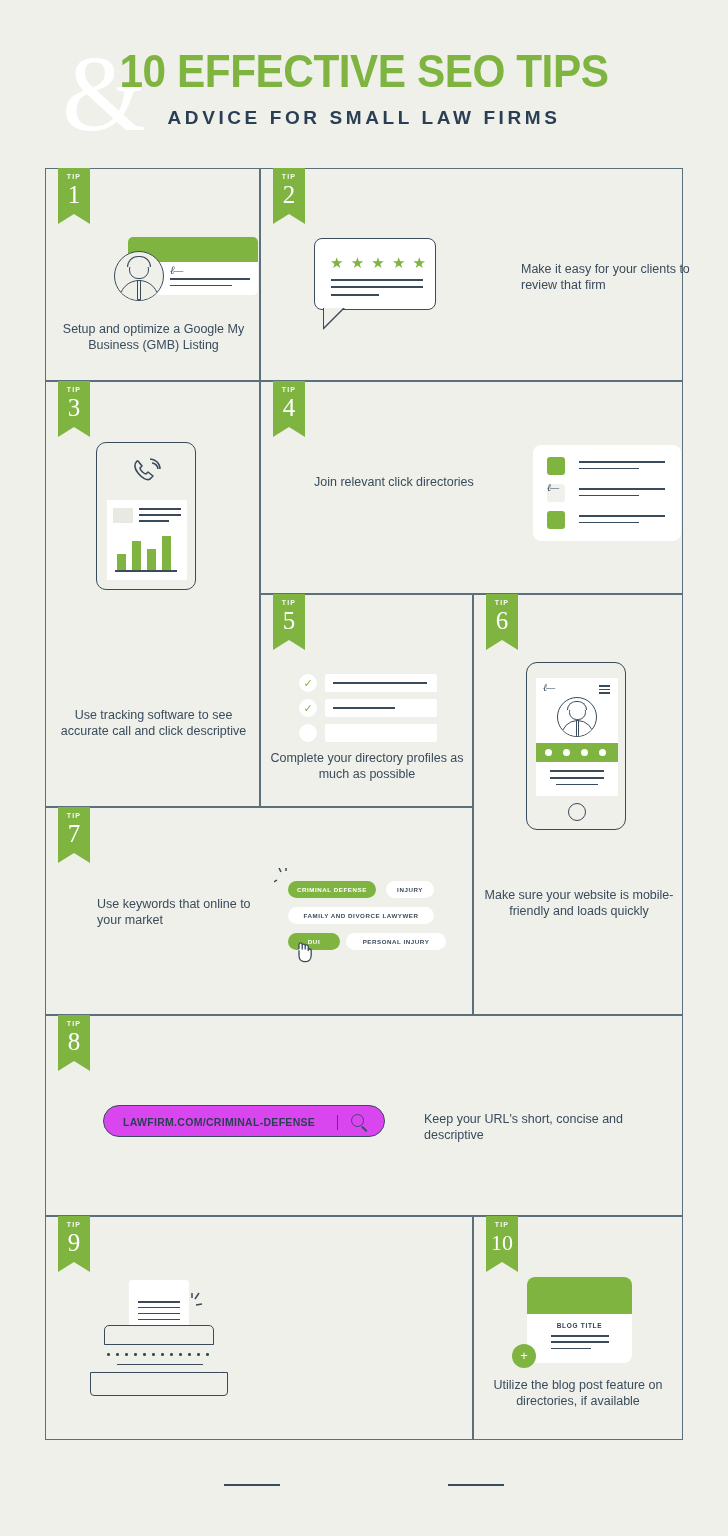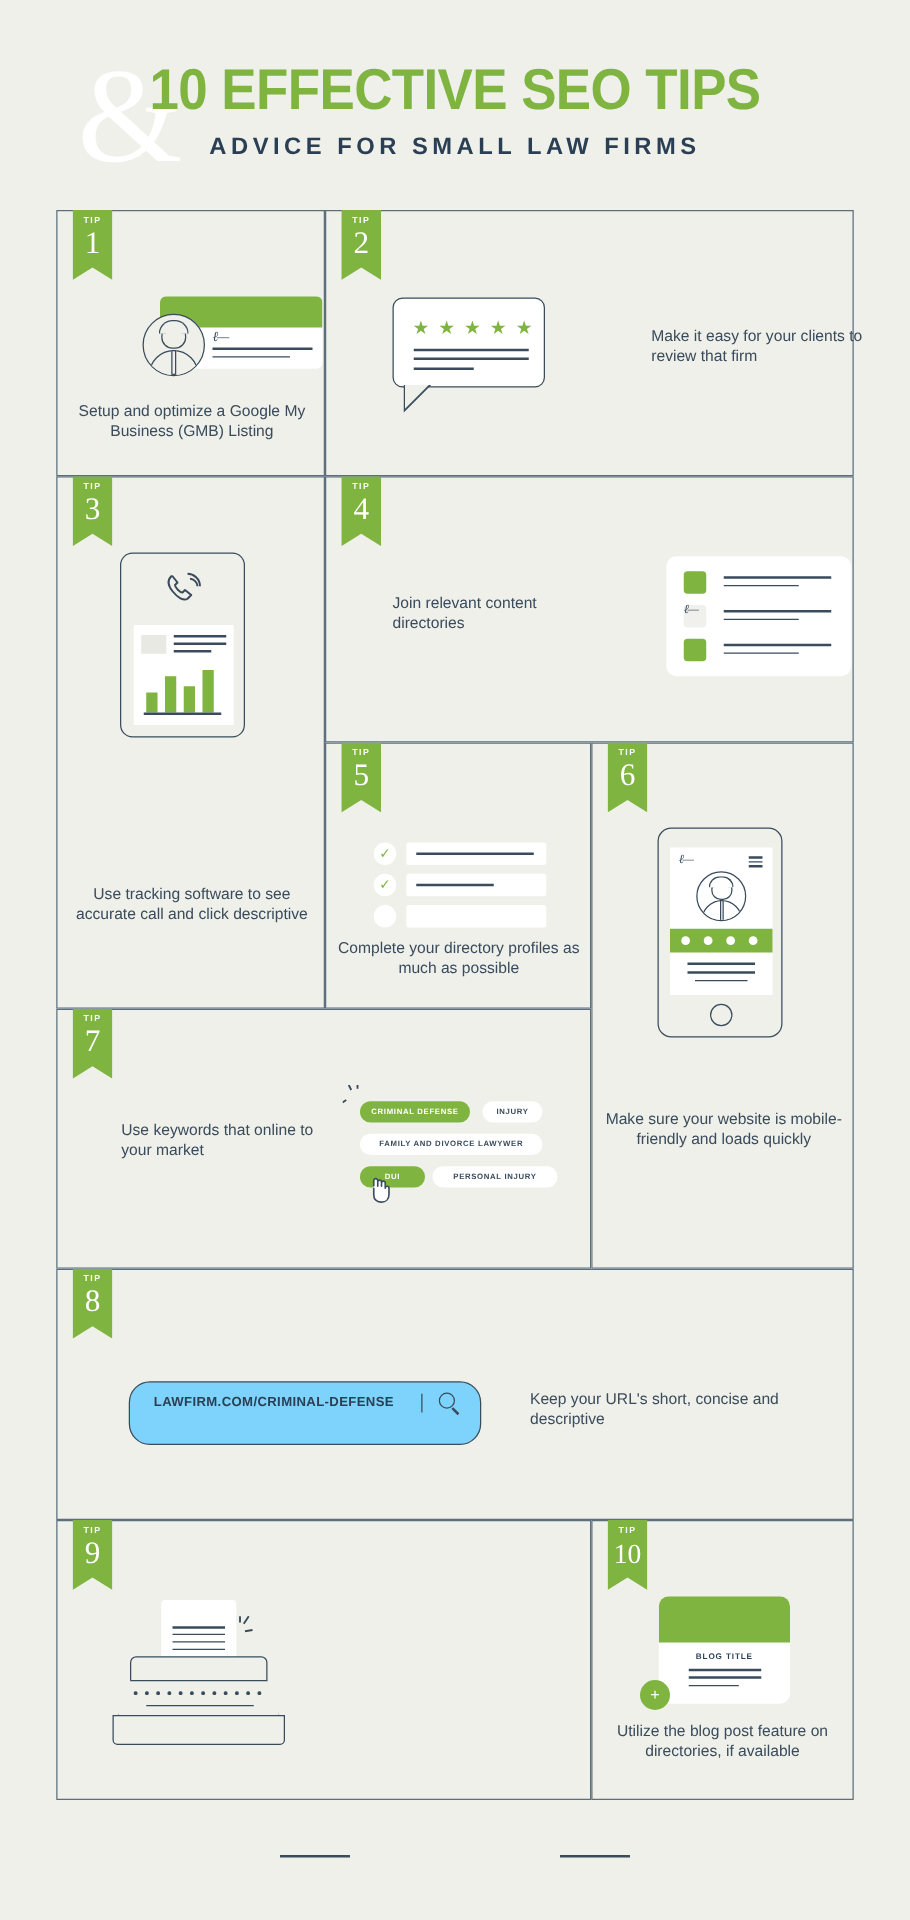--- a/index.html
+++ b/index.html
@@ -138,22 +138,22 @@
   .mob-nav { position:absolute; left:0; top:65px; width:82px; height:19px; background:#7fb441; }
   .dot { position:absolute; top:6px; width:7px; height:7px; background:#fff; border-radius:50%; }
 
   
   .tag { position:absolute; height:17px; border-radius:9px; background:#fff;
          color:#3a4b5c; font-size:6.2px; font-weight:700; letter-spacing:.55px;
          text-align:center; line-height:17px; }
   .tag.on { background:#7fb441; color:#fff; }
 
   
-  .search { position:absolute; left:57px; top:89px; width:282px; height:51px;
-            border:1.6px solid #3a4b5c; border-radius:17px; background:#7dd3fc; }
+  .search { position:absolute; left:57px; top:89px; width:282px; height:32px;
+            border:1.6px solid #3a4b5c; border-radius:17px; background:#d946ef; }
   .search-txt { position:absolute; left:19px; top:10px; font-size:10.5px;
                 font-weight:700; letter-spacing:.3px; color:#2b3f54; }
   .search-div { position:absolute; right:46px; top:9px; width:1.2px; height:15px; background:#3a4b5c; }
   .mag { position:absolute; right:20px; top:8px; width:13px; height:13px;
          border:1.5px solid #3a4b5c; border-radius:50%; }
   .mag::after { content:""; position:absolute; right:-5px; bottom:-3px; width:7px; height:1.5px;
          background:#3a4b5c; transform:rotate(45deg); }
 
   
   .tw-paper { position:absolute; left:83px; top:63px; width:60px; height:50px; background:#fff; border-radius:3px 3px 0 0;}
@@ -262,21 +262,21 @@
         </div>
       </div>
       <div class="cap ctr" style="left:8px;top:325px;width:199px;">Use tracking software to see accurate call and click descriptive</div>
     </div>
 
     <div class="cell c4">
       <div class="ribbon">
         <div class="tip-word">TIP</div>
         <div class="tip-num">4</div>
       </div>
-      <div class="cap" style="left:53px;top:92px;width:160px;">Join relevant content directories</div>
+      <div class="cap" style="left:53px;top:92px;width:160px;">Join relevant click directories</div>
       <div class="lcard">
         <div class="lsq" style="left:14px;top:12px;"></div>
         <div class="ln" style="position:absolute;left:46px;top:16px;width:86px;"></div>
         <div class="ln2" style="position:absolute;left:46px;top:23px;width:60px;"></div>
         <div class="lsq pale" style="left:14px;top:39px;"></div>
         <div class="squiggle" style="position:absolute;left:14px;top:37px;font-size:10px;">ℓ—</div>
         <div class="ln" style="position:absolute;left:46px;top:43px;width:86px;"></div>
         <div class="ln2" style="position:absolute;left:46px;top:50px;width:60px;"></div>
         <div class="lsq" style="left:14px;top:66px;"></div>
         <div class="ln" style="position:absolute;left:46px;top:70px;width:86px;"></div>

